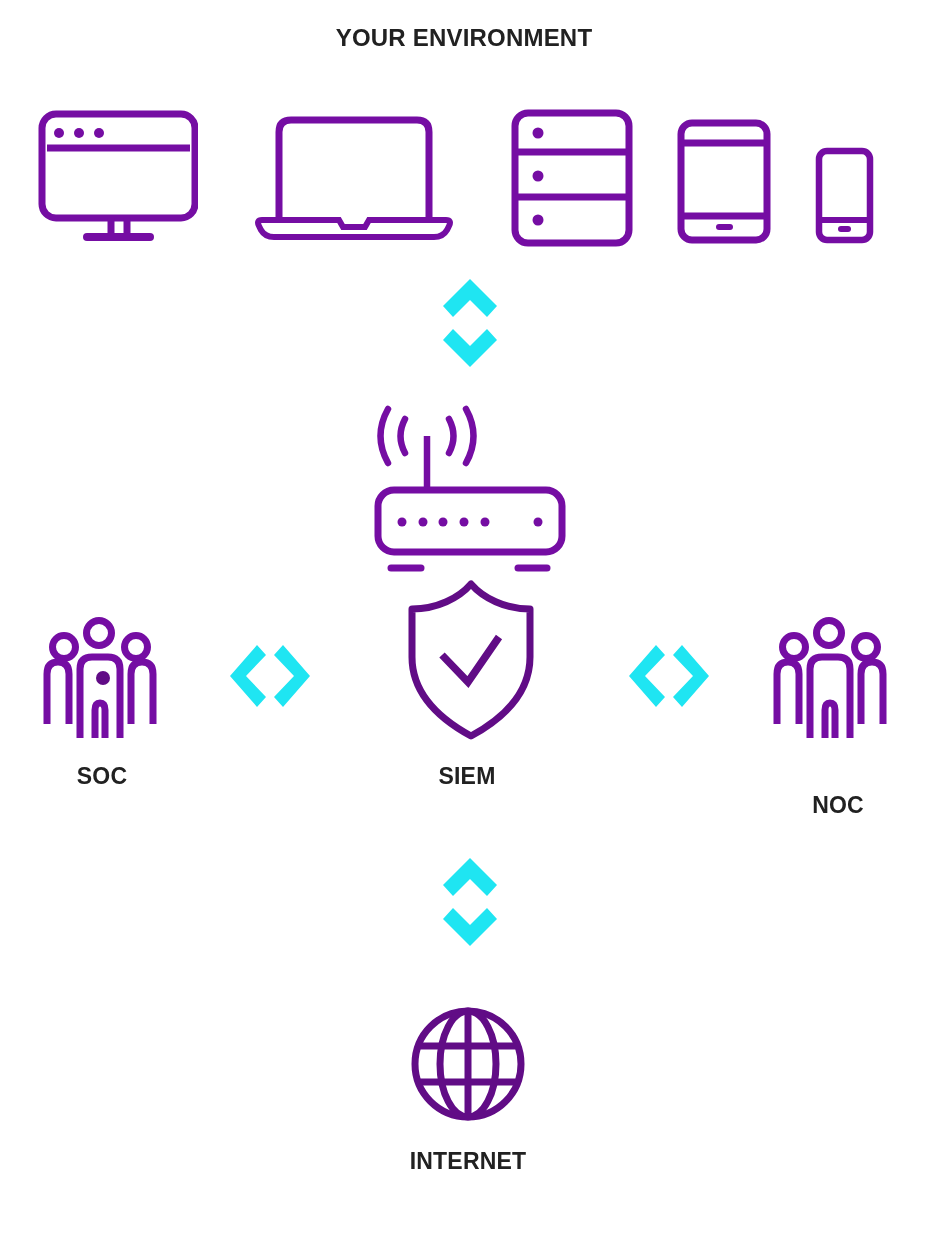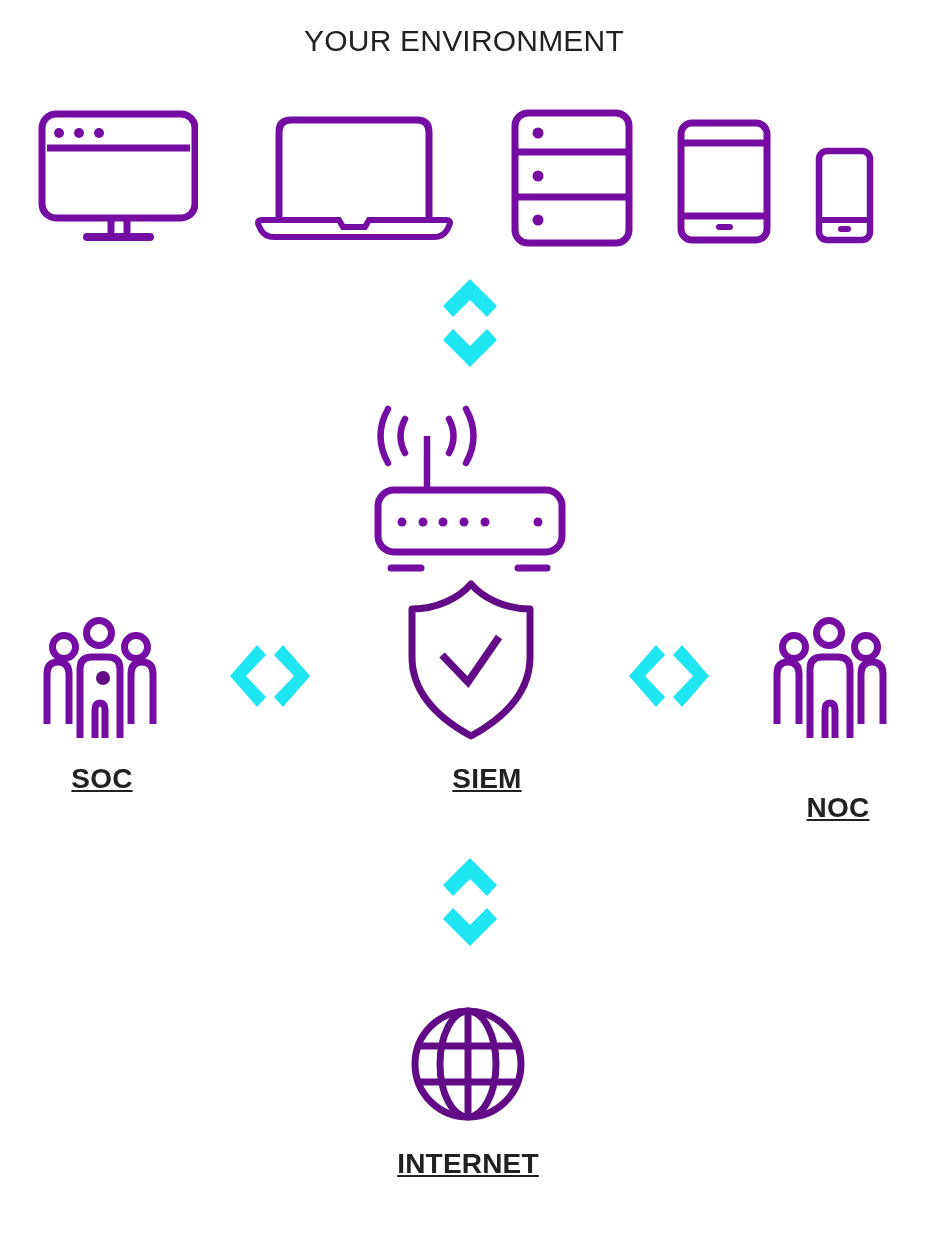--- a/index.html
+++ b/index.html
@@ -9,31 +9,30 @@
     background:var(--background,#fff);
     font-family:"Liberation Sans",sans-serif;
     overflow:hidden;
   }
   .abs{position:absolute;}
   .label{
     position:absolute;
     transform:translateX(-50%);
     font-weight:700;
     color:var(--text,#212121);
-    font-size:28px;
+    font-size:23px;
     letter-spacing:0.2px;
     white-space:nowrap;
-    text-decoration:underline;
   }
   .title{
     position:absolute;
     transform:translateX(-50%);
-    font-weight:400;
+    font-weight:700;
     color:var(--text,#212121);
-    font-size:30px;
+    font-size:24px;
     letter-spacing:0.2px;
     white-space:nowrap;
   }
   svg{display:block;}
   .ic-purple{color:var(--purple,#750DA3);}
   .ic-purple-dark{color:var(--purple_dark,#610C86);}
   .ic-cyan{color:var(--cyan,#1FE5F2);}
   .stroke{fill:none;stroke:currentColor;stroke-width:7;}
   .fillc{fill:currentColor;stroke:none;}
 </style>
@@ -158,21 +157,21 @@
   </div>
 
   <div class="abs ic-cyan" style="left:626px;top:641px;">
     <svg width="86" height="70" viewBox="0 0 86 70">
       <polygon class="fillc" points="30,4 3,35 30,66 39,56 19,35 39,14"></polygon>
       <polygon class="fillc" points="56,4 83,35 56,66 47,56 67,35 47,14"></polygon>
     </svg>
   </div>
 
   <div class="label" style="left:102px;top:763px;">SOC</div>
-  <div class="label" style="left:467px;top:763px;margin-left:20px;">SIEM</div>
+  <div class="label" style="left:467px;top:763px;">SIEM</div>
   <div class="label" style="left:838px;top:792px;text-align:right;">NOC</div>
 
   <div class="abs ic-cyan" style="left:438px;top:852px;">
     <svg width="64" height="96" viewBox="0 0 64 96">
       <polygon class="fillc" points="5,33 32,6 59,33 49,44 32,27 15,44"></polygon>
       <polygon class="fillc" points="5,67 32,94 59,67 49,56 32,73 15,56"></polygon>
     </svg>
   </div>
 
   <div class="abs ic-purple-dark" style="left:406px;top:1002px;">

